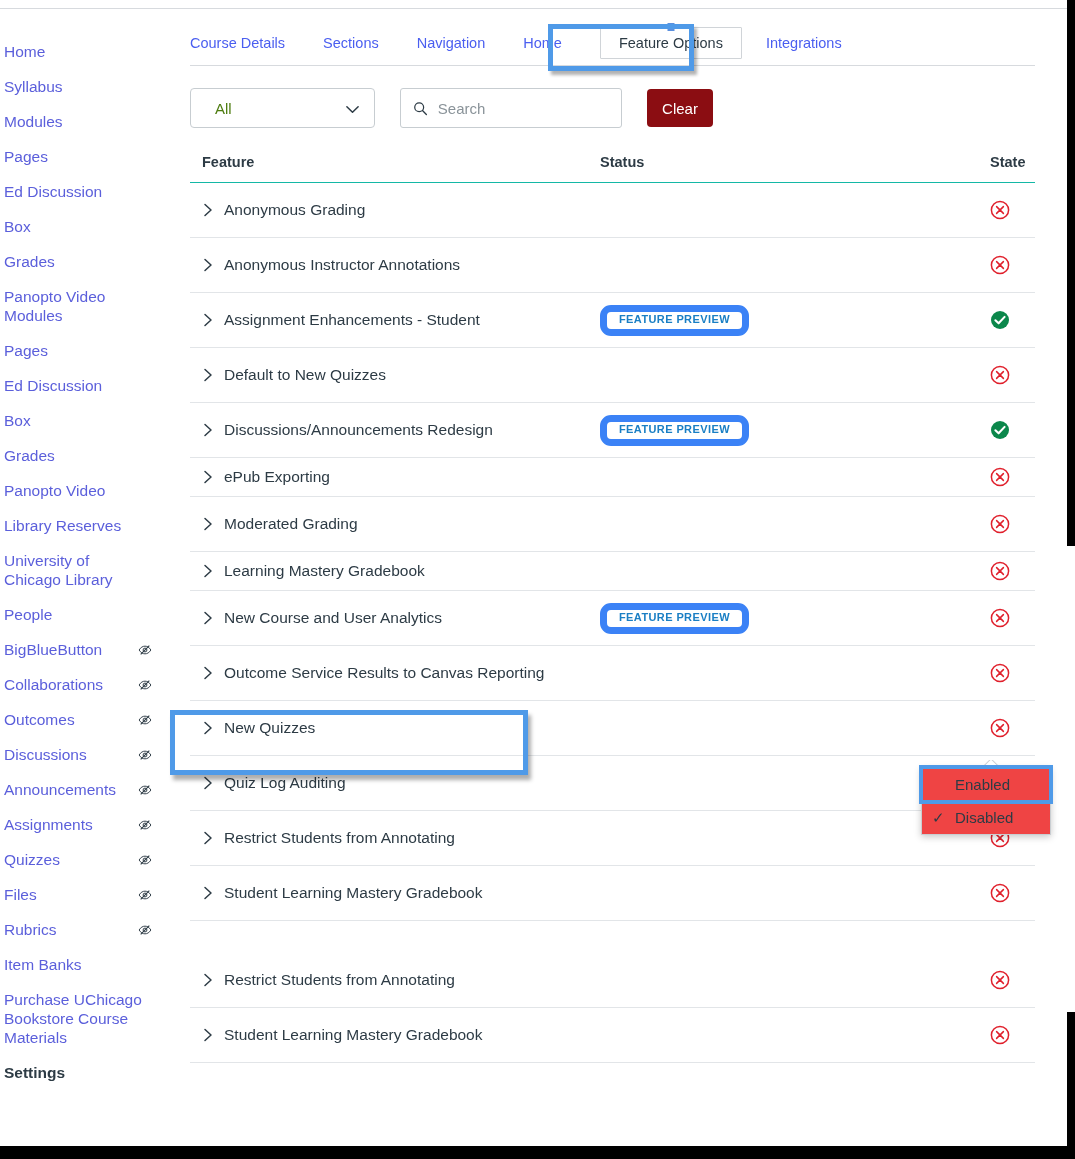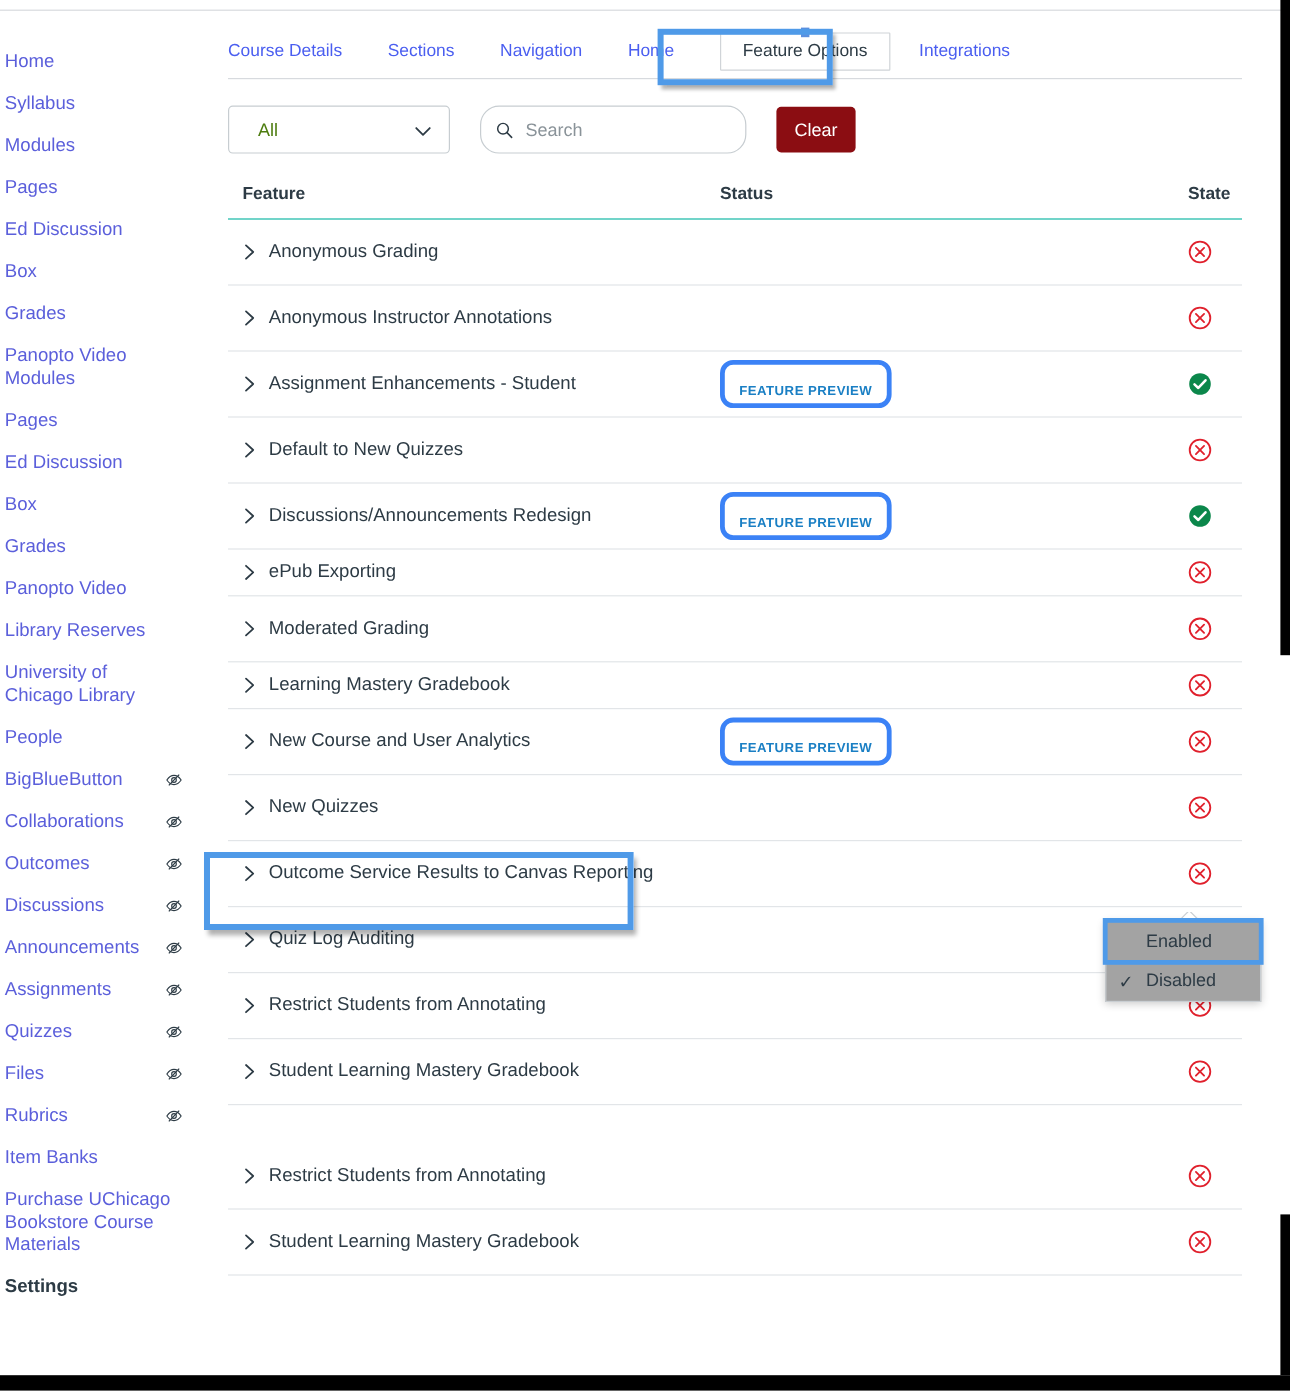--- a/index.html
+++ b/index.html
@@ -84,21 +84,21 @@
     position:relative;
     width:185px; height:40px;
     border:1px solid #c7cdd1; border-radius:4px;
     display:flex; align-items:center; padding:0 24px;
     font-size:15px; color:#4d7c0f; background:#fff; cursor:pointer;
   }
   .select-chevron { position:absolute; right:14px; top:13px; width:15px; height:15px; }
   .search-box {
     position:relative; margin-left:25px;
     width:222px; height:40px;
-    border:1px solid #c7cdd1; border-radius:16px;
+    border:1px solid #c7cdd1; border-radius:3px;
     display:flex; align-items:center; padding:0 12px;
     background:#fff;
   }
   .search-input {
     border:none; outline:none; background:transparent;
     font-family:"Liberation Sans", sans-serif;
     font-size:15px; color:#2d3b45; width:100%; margin-left:10px;
   }
   .search-input::placeholder { color:#8a9399; }
   .clear-btn {
@@ -131,43 +131,43 @@
     min-height:55px;
     border-bottom:1px solid #e2e5e8;
   }
   .frow.tight { min-height:39px; }
   .frow .col-feature { display:flex; align-items:center; font-size:15.5px; color:#2d3b45; }
   .chev {
     flex:0 0 auto; width:12px; height:14px; margin-right:10px; cursor:pointer;
   }
   .badge {
     display:inline-block;
-    border:4px solid #3b82f6; color:#1a7fc4;
-    border-radius:11px; padding:16px 12px 4px;
+    border:7px solid #3b82f6; color:#1a7fc4;
+    border-radius:11px; padding:1px 12px 4px;
     font-size:11px; font-weight:bold; letter-spacing:0.4px;
   }
   .state-cell { flex:1 1 auto; display:flex; justify-content:flex-end; padding-right:30px; }
   .state-icon { width:20px; height:20px; cursor:pointer; }
 
   .gap-row { height:32px; }
 
   
   .row-anno {
     position:absolute; left:170px; top:710px;
     width:358px; height:65px;
     border:5px solid #4f9ae8;
     box-shadow:3px 5px 4px rgba(0,0,0,0.32);
     pointer-events:none;
   }
 
   
   .dropdown {
     position:absolute; left:921px; top:767px;
     width:130px;
-    background:#a3a3a3;
+    background:#ef4444;
     border:1px solid #c9ced2;
     box-shadow:0 2px 7px rgba(0,0,0,0.22);
     z-index:30;
   }
   .dd-caret {
     position:absolute; left:61px; top:-8px;
     width:16px; height:8px; overflow:hidden;
   }
   .dd-caret:before {
     content:""; position:absolute; left:1px; top:1px;
@@ -498,36 +498,36 @@
                 <circle cx="10" cy="10" r="8.6" fill="none" stroke="#e0202c" stroke-width="1.5"></circle>
                 <path d="M6.6 6.6 L13.4 13.4 M13.4 6.6 L6.6 13.4" stroke="#e0202c" stroke-width="1.5" stroke-linecap="round"></path>
               </svg>
             </div>
           </div>
           <div class="frow">
             <div class="col-feature">
               <svg class="chev" viewBox="0 0 12 14">
                 <path d="M3 1.5 L9 7 L3 12.5" fill="none" stroke="#2d3b45" stroke-width="1.5" stroke-linecap="round" stroke-linejoin="round"></path>
               </svg>
+              <span>Outcome Service Results to Canvas Reporting</span>
+            </div>
+            <div class="col-status"></div>
+            <div class="state-cell">
+              <svg class="state-icon" viewBox="0 0 20 20">
+                <circle cx="10" cy="10" r="8.6" fill="none" stroke="#e0202c" stroke-width="1.5"></circle>
+                <path d="M6.6 6.6 L13.4 13.4 M13.4 6.6 L6.6 13.4" stroke="#e0202c" stroke-width="1.5" stroke-linecap="round"></path>
+              </svg>
+            </div>
+          </div>
+          <div class="frow">
+            <div class="col-feature">
+              <svg class="chev" viewBox="0 0 12 14">
+                <path d="M3 1.5 L9 7 L3 12.5" fill="none" stroke="#2d3b45" stroke-width="1.5" stroke-linecap="round" stroke-linejoin="round"></path>
+              </svg>
               <span>New Quizzes</span>
-            </div>
-            <div class="col-status"></div>
-            <div class="state-cell">
-              <svg class="state-icon" viewBox="0 0 20 20">
-                <circle cx="10" cy="10" r="8.6" fill="none" stroke="#e0202c" stroke-width="1.5"></circle>
-                <path d="M6.6 6.6 L13.4 13.4 M13.4 6.6 L6.6 13.4" stroke="#e0202c" stroke-width="1.5" stroke-linecap="round"></path>
-              </svg>
-            </div>
-          </div>
-          <div class="frow">
-            <div class="col-feature">
-              <svg class="chev" viewBox="0 0 12 14">
-                <path d="M3 1.5 L9 7 L3 12.5" fill="none" stroke="#2d3b45" stroke-width="1.5" stroke-linecap="round" stroke-linejoin="round"></path>
-              </svg>
-              <span>Outcome Service Results to Canvas Reporting</span>
             </div>
             <div class="col-status"></div>
             <div class="state-cell">
               <svg class="state-icon" viewBox="0 0 20 20">
                 <circle cx="10" cy="10" r="8.6" fill="none" stroke="#e0202c" stroke-width="1.5"></circle>
                 <path d="M6.6 6.6 L13.4 13.4 M13.4 6.6 L6.6 13.4" stroke="#e0202c" stroke-width="1.5" stroke-linecap="round"></path>
               </svg>
             </div>
           </div>
           <div class="frow">

